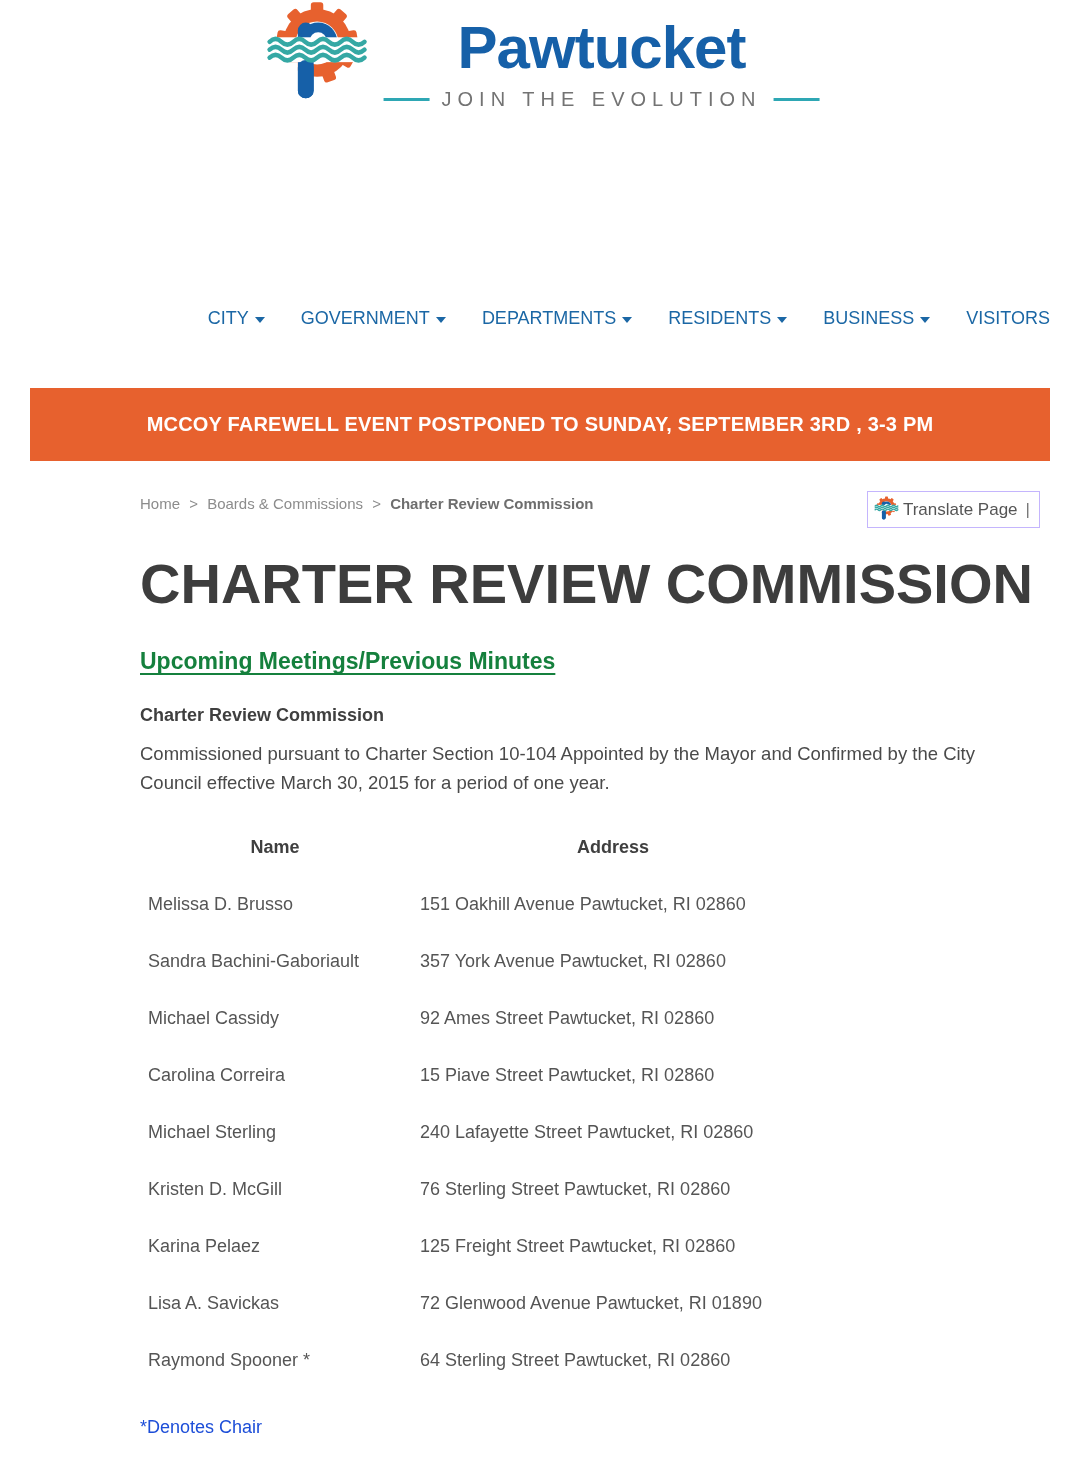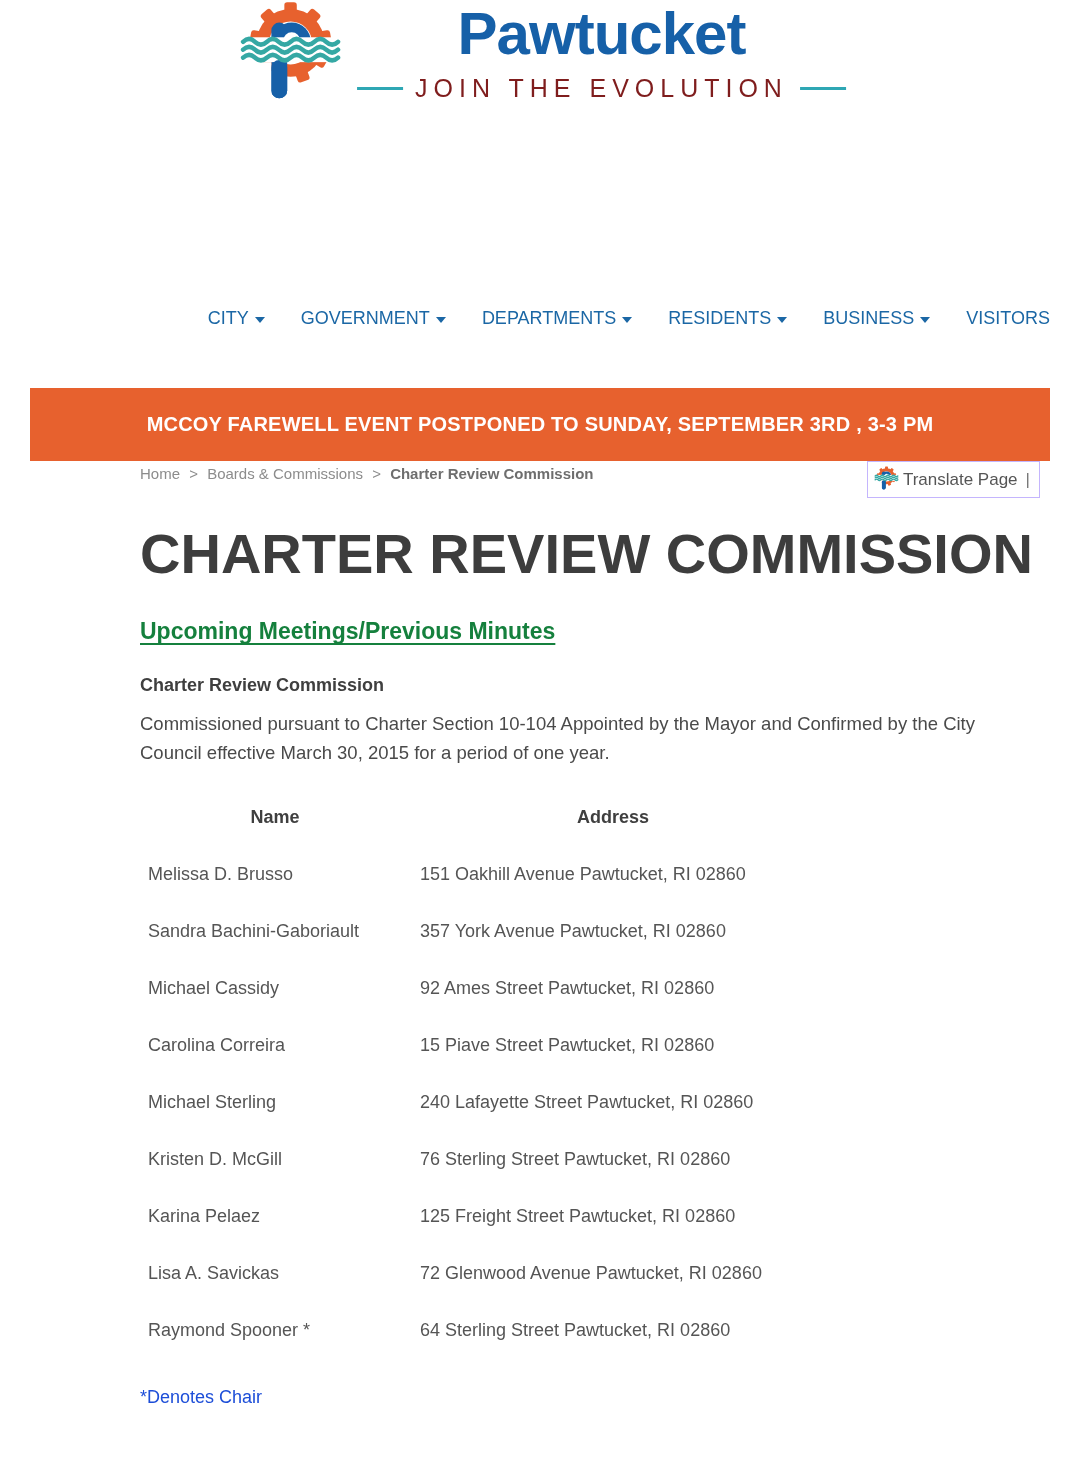--- a/index.html
+++ b/index.html
@@ -11,29 +11,29 @@
   }
   a { text-decoration:none; color:inherit; cursor:pointer; }
 
   
   .site-header { position:relative; height:388px; }
   .logo-block {
     position:absolute; top:0; left:50%; transform:translateX(-50%);
     display:flex; align-items:flex-start;
   }
   .logo-mark { flex:0 0 auto; margin-right:10px; }
-  .logo-text { display:flex; flex-direction:column; align-items:center; padding-top:4px; }
+  .logo-text { display:flex; flex-direction:column; align-items:center; padding-top:18px; }
   .wordmark {
     font-size:60px; font-weight:700; color:#1660a8; letter-spacing:-1px;
     line-height:1.0;
   }
   .tagline { display:flex; align-items:center; margin-top:10px; }
   .tagline .rule { width:46px; height:3px; background:#2ea7b4; }
   .tagline .tagline-text {
-    font-size:25px; letter-spacing:6px; color:#7f1d1d; margin:0 12px;
+    font-size:20px; letter-spacing:6px; color:#737373; margin:0 12px;
     font-weight:400; white-space:nowrap;
   }
 
   
   .main-nav {
     position:absolute; top:308px; right:30px;
     display:flex; align-items:center; gap:36px;
   }
   .nav-item {
     font-size:18px; font-weight:500; color:#1b67a5; letter-spacing:0px;
@@ -52,21 +52,21 @@
   }
   .alert-banner span {
     color:#ffffff; font-size:20px; font-weight:700; letter-spacing:0.2px;
     white-space:nowrap;
   }
 
   
   .content { padding:0 40px 0 140px; }
 
   .breadcrumb-row {
-    display:flex; justify-content:space-between; align-items:flex-start;
+    margin-top:30px; display:flex; justify-content:space-between; align-items:flex-start;
   }
   .breadcrumb { font-size:15px; color:#8c8c8c; padding-top:4px; }
   .breadcrumb .sep { margin:0 5px; }
   .breadcrumb .current { font-weight:700; color:#6e6e6e; }
 
   .translate-widget {
     border:1px solid #c4b5fd; background:#ffffff;
     display:flex; align-items:center; padding:4px 9px 4px 5px;
     color:#555555; font-size:17px; margin-top:0px;
   }
@@ -266,21 +266,21 @@
       <tr>
         <td class="cell-name">Kristen D. McGill</td>
         <td class="cell-address">76 Sterling Street Pawtucket, RI 02860</td>
       </tr>
       <tr>
         <td class="cell-name">Karina Pelaez</td>
         <td class="cell-address">125 Freight Street Pawtucket, RI 02860</td>
       </tr>
       <tr>
         <td class="cell-name">Lisa A. Savickas</td>
-        <td class="cell-address">72 Glenwood Avenue Pawtucket, RI 02860</td>
+        <td class="cell-address">72 Glenwood Avenue Pawtucket, RI 01890</td>
       </tr>
       <tr>
         <td class="cell-name">Raymond Spooner *</td>
         <td class="cell-address">64 Sterling Street Pawtucket, RI 02860</td>
       </tr>
     </tbody>
   </table>
 
   <p class="footnote">*Denotes Chair</p>
 

